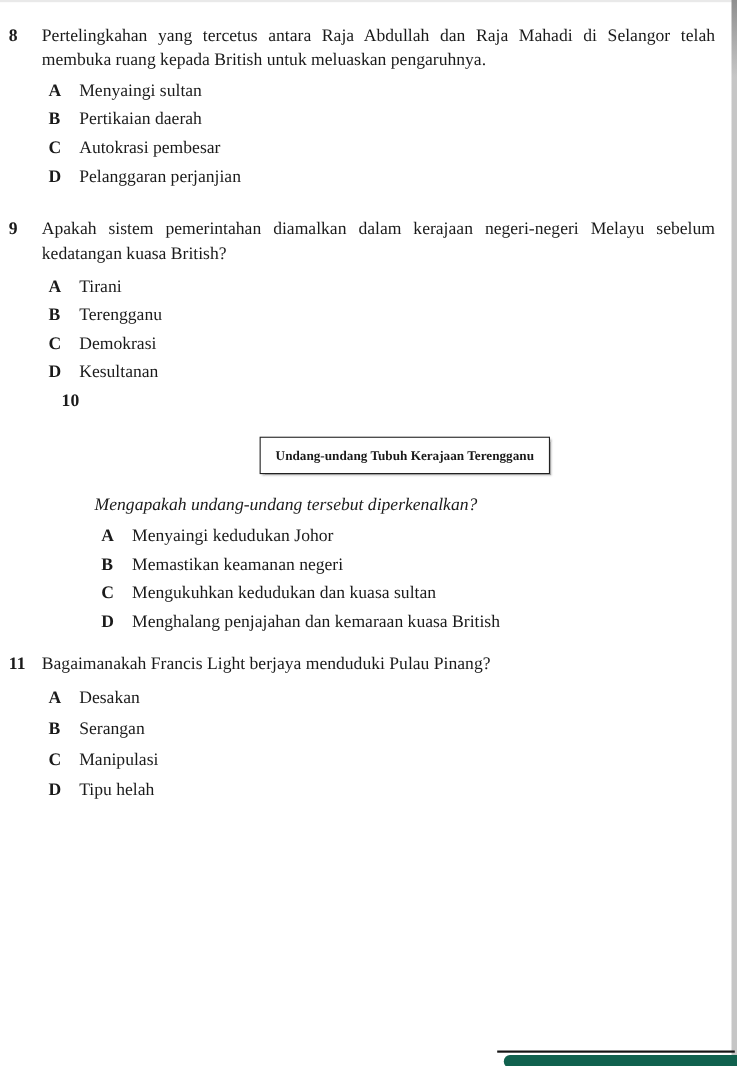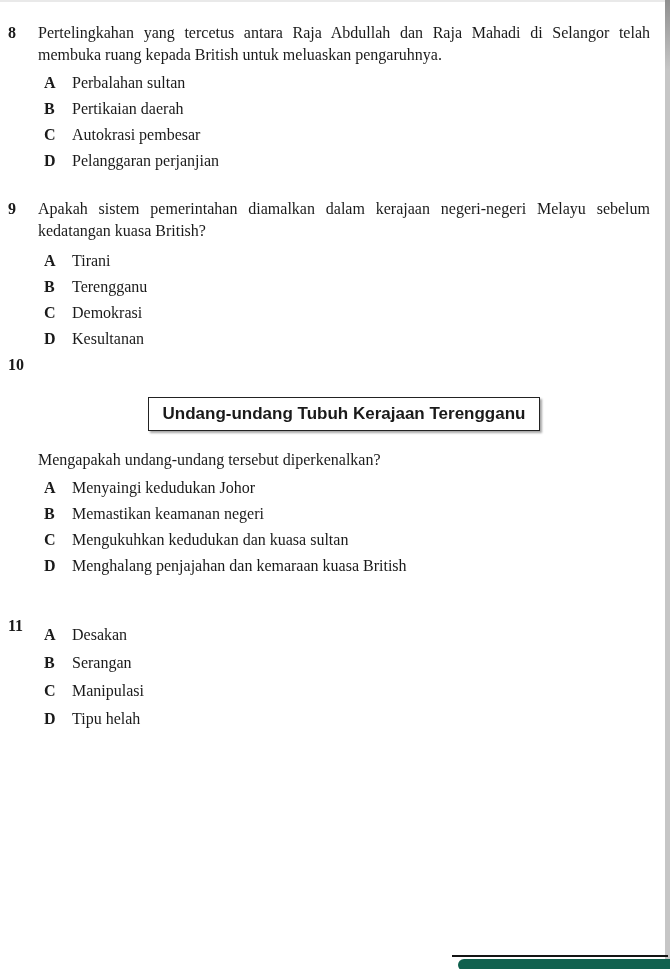--- a/index.html
+++ b/index.html
@@ -62,37 +62,37 @@
     padding-left: 6px;
     font-weight: bold;
   }
   .opt-text {
     flex: 1;
   }
   
   .q8  { margin-bottom: 26px; }
   .q9  { margin-bottom: 4px; }
   .q9 .options  { margin-top: 8px; }
-  .q10 { margin-bottom: 38px; }
+  .q10 { margin-bottom: 16px; padding-left: 48px; }
   .q11 .options { margin-top: 9px; }
   .q11 .option  { margin-top: 6px; }
 
   .info-box {
     width: fit-content;
     margin: 43px auto 0 auto;
     padding: 6px 14px;
     border: 1.5px solid #222;
     box-shadow: 2px 2px 2px rgba(0,0,0,0.35);
-    font-family: Liberation Sans, sans-serif;
+    font-family: Liberation Serif, serif;
     font-weight: bold;
-    font-size: 17px;
+    font-size: 12px;
     line-height: 20px;
     background: #fff;
   }
-  .q10 .prompt { margin-top: 18px; }
+  .q10 .prompt { margin-top: 18px; font-style: italic; }
 
   
   .top-edge {
     position: absolute;
     top: 0; left: 0; right: 0;
     height: 2px;
     background: #e9e9e9;
   }
   .right-edge {
     position: absolute;
@@ -122,21 +122,21 @@
 
 <div class="page">
 
   <div class="question q8">
     <div class="qnum">8</div>
     <div class="qbody">
       <p class="stem">Pertelingkahan yang tercetus antara Raja Abdullah dan Raja Mahadi di Selangor telah membuka ruang kepada British untuk meluaskan pengaruhnya.</p>
       <div class="options">
         <div class="option">
           <span class="letter">A</span>
-          <span class="opt-text">Perbalahan sultan</span>
+          <span class="opt-text">Menyaingi sultan</span>
         </div>
         <div class="option">
           <span class="letter">B</span>
           <span class="opt-text">Pertikaian daerah</span>
         </div>
         <div class="option">
           <span class="letter">C</span>
           <span class="opt-text">Autokrasi pembesar</span>
         </div>
         <div class="option">
@@ -194,20 +194,21 @@
           <span class="letter">D</span>
           <span class="opt-text">Menghalang penjajahan dan kemaraan kuasa British</span>
         </div>
       </div>
     </div>
   </div>
 
   <div class="question q11">
     <div class="qnum">11</div>
     <div class="qbody">
+      <p class="stem">Bagaimanakah Francis Light berjaya menduduki Pulau Pinang?</p>
       <div class="options">
         <div class="option">
           <span class="letter">A</span>
           <span class="opt-text">Desakan</span>
         </div>
         <div class="option">
           <span class="letter">B</span>
           <span class="opt-text">Serangan</span>
         </div>
         <div class="option">

